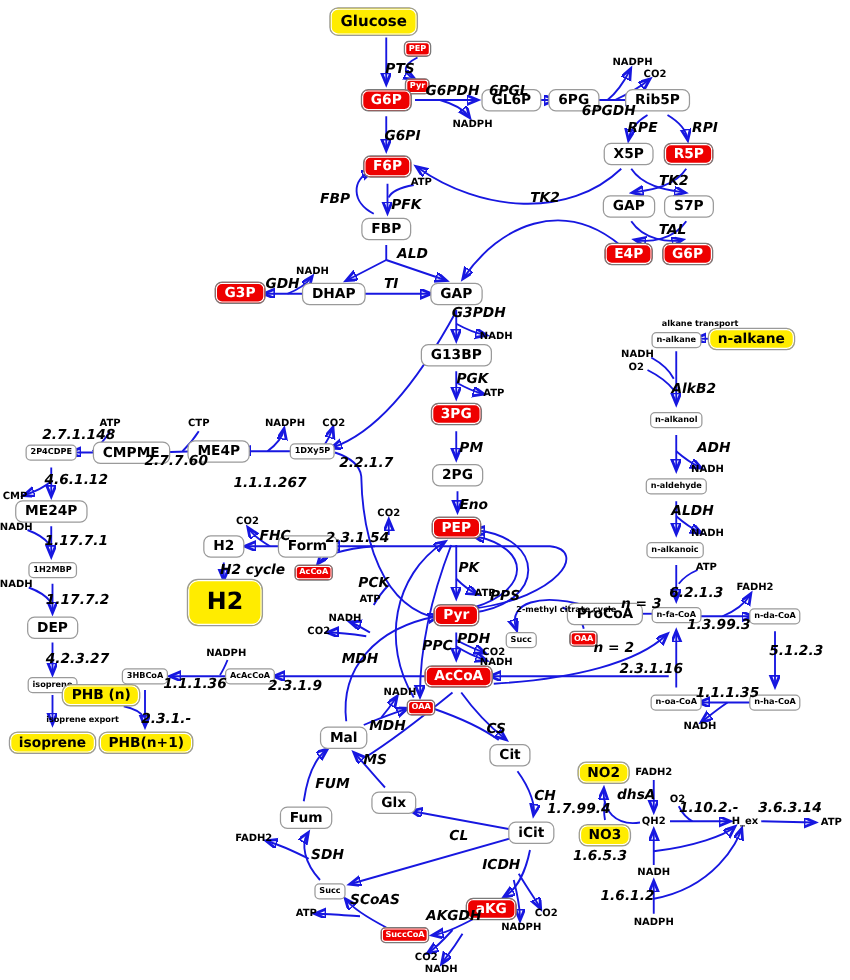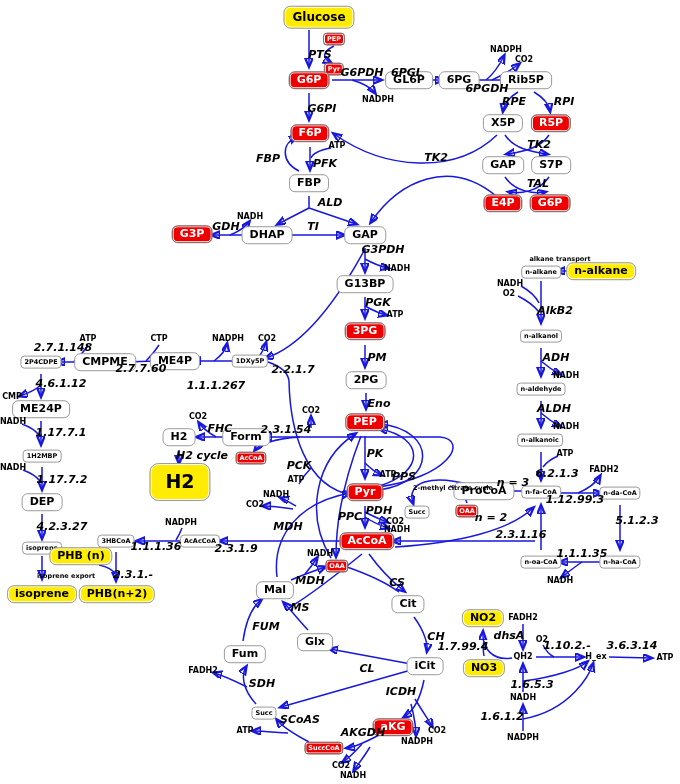--- a/index.html
+++ b/index.html
@@ -154,21 +154,21 @@
     <path class="a" d="M536,657 L583,657"></path>
     <path d="M543,645 C546,651 550,655 554,657"></path>
     <path class="a" d="M609,657 L651,658"></path>
     <path class="a" d="M523,692 L523,665"></path>
     <path class="a" d="M523,681 C556,677 580,668 587,662"></path>
     <path class="a" d="M523,731 L523,706"></path>
     <path class="a" d="M523,719 C572,710 590,673 593,664"></path>
   </g>
 </svg>
 
-<div class="nd box yellow big" style="left:319px;top:17px">Glucose</div>
+<div class="nd box yellow big" style="left:299px;top:17px">Glucose</div>
 <div class="nd box red sm" style="left:334px;top:39px">PEP</div>
 <div class="nd box red sm" style="left:334px;top:69px">Pyr</div>
 <div class="nd box red" style="left:309px;top:80px">G6P</div>
 <div class="nd box" style="left:409px;top:80px">GL6P</div>
 <div class="nd box" style="left:459px;top:80px">6PG</div>
 <div class="nd box" style="left:526px;top:80px">Rib5P</div>
 <div class="nd box" style="left:503px;top:123px">X5P</div>
 <div class="nd box red" style="left:551px;top:123px">R5P</div>
 <div class="nd box" style="left:503px;top:165px">GAP</div>
 <div class="nd box" style="left:551px;top:165px">S7P</div>
@@ -194,21 +194,21 @@
 <div class="nd box" style="left:105px;top:362px">CMPME</div>
 <div class="nd box sm" style="left:41px;top:362px">2P4CDPE</div>
 <div class="nd box" style="left:41px;top:409px">ME24P</div>
 <div class="nd box sm" style="left:42px;top:456px">1H2MBP</div>
 <div class="nd box" style="left:42px;top:502px">DEP</div>
 <div class="nd box sm" style="left:42px;top:548px">isoprene</div>
 <div class="nd box yellow" style="left:42px;top:594px">isoprene</div>
 <div class="nd box yellow" style="left:81px;top:556px">PHB (n)</div>
 <div class="nd box sm" style="left:116px;top:541px">3HBCoA</div>
 <div class="nd box sm" style="left:200px;top:541px">AcAcCoA</div>
-<div class="nd box yellow" style="left:117px;top:594px">PHB(n+2)</div>
+<div class="nd box yellow" style="left:117px;top:594px">PHB(n+1)</div>
 <div class="nd box red sm" style="left:337px;top:566px">OAA</div>
 <div class="nd box" style="left:275px;top:590px">Mal</div>
 <div class="nd box" style="left:408px;top:604px">Cit</div>
 <div class="nd box" style="left:315px;top:642px">Glx</div>
 <div class="nd box" style="left:245px;top:654px">Fum</div>
 <div class="nd box" style="left:425px;top:666px">iCit</div>
 <div class="nd box sm" style="left:264px;top:713px">Succ</div>
 <div class="nd box red sm" style="left:324px;top:748px">SuccCoA</div>
 <div class="nd box red" style="left:393px;top:727px">aKG</div>
 <div class="nd box" style="left:484px;top:491px">ProCoA</div>
@@ -258,44 +258,44 @@
 <div class="nd enz" style="left:300px;top:608px">MS</div>
 <div class="nd enz" style="left:266px;top:627px">FUM</div>
 <div class="nd enz" style="left:436px;top:637px">CH</div>
 <div class="nd enz" style="left:367px;top:669px">CL</div>
 <div class="nd enz" style="left:262px;top:684px">SDH</div>
 <div class="nd enz" style="left:401px;top:692px">ICDH</div>
 <div class="nd enz" style="left:300px;top:720px">SCoAS</div>
 <div class="nd enz" style="left:363px;top:733px">AKGDH</div>
 <div class="nd enz" style="left:509px;top:636px">dhsA</div>
 <div class="nd enz" style="left:555px;top:311px">AlkB2</div>
-<div class="nd enz" style="left:556px;top:358px">ADH</div>
+<div class="nd enz" style="left:571px;top:358px">ADH</div>
 <div class="nd enz" style="left:554px;top:409px">ALDH</div>
 
 <div class="nd enz" style="left:63px;top:348px">2.7.1.148</div>
 <div class="nd enz" style="left:141px;top:369px">2.7.7.60</div>
 <div class="nd enz" style="left:216px;top:386px">1.1.1.267</div>
 <div class="nd enz" style="left:293px;top:370px">2.2.1.7</div>
 <div class="nd enz" style="left:61px;top:384px">4.6.1.12</div>
 <div class="nd enz" style="left:61px;top:433px">1.17.7.1</div>
 <div class="nd enz" style="left:62px;top:480px">1.17.7.2</div>
 <div class="nd enz" style="left:62px;top:527px">4.2.3.27</div>
 <div class="nd enz" style="left:156px;top:547px">1.1.1.36</div>
 <div class="nd enz" style="left:236px;top:549px">2.3.1.9</div>
 <div class="nd enz" style="left:133px;top:575px">2.3.1.-</div>
 <div class="nd enz" style="left:286px;top:430px">2.3.1.54</div>
 <div class="nd enz" style="left:557px;top:474px">6.2.1.3</div>
-<div class="nd enz" style="left:575px;top:500px">1.12.99.3</div>
+<div class="nd enz" style="left:575px;top:500px">1.3.99.3</div>
 <div class="nd enz" style="left:637px;top:521px">5.1.2.3</div>
 <div class="nd enz" style="left:521px;top:535px">2.3.1.16</div>
 <div class="nd enz" style="left:582px;top:554px">1.1.1.35</div>
 <div class="nd enz" style="left:463px;top:647px">1.7.99.4</div>
 <div class="nd enz" style="left:567px;top:646px">1.10.2.-</div>
 <div class="nd enz" style="left:632px;top:646px">3.6.3.14</div>
-<div class="nd enz" style="left:532px;top:685px">1.6.5.3</div>
+<div class="nd enz" style="left:480px;top:685px">1.6.5.3</div>
 <div class="nd enz" style="left:502px;top:717px">1.6.1.2</div>
 
 <div class="nd nlab" style="left:513px;top:483px">n = 3</div>
 <div class="nd nlab" style="left:491px;top:518px">n = 2</div>
 <div class="nd ann" style="left:453px;top:488px">2-methyl citrate cycle</div>
 <div class="nd ann" style="left:560px;top:259px">alkane transport</div>
 <div class="nd ann" style="left:66px;top:576px">isoprene export</div>
 
 <div class="nd cof" style="left:378px;top:100px">NADPH</div>
 <div class="nd cof" style="left:506px;top:50px">NADPH</div>

